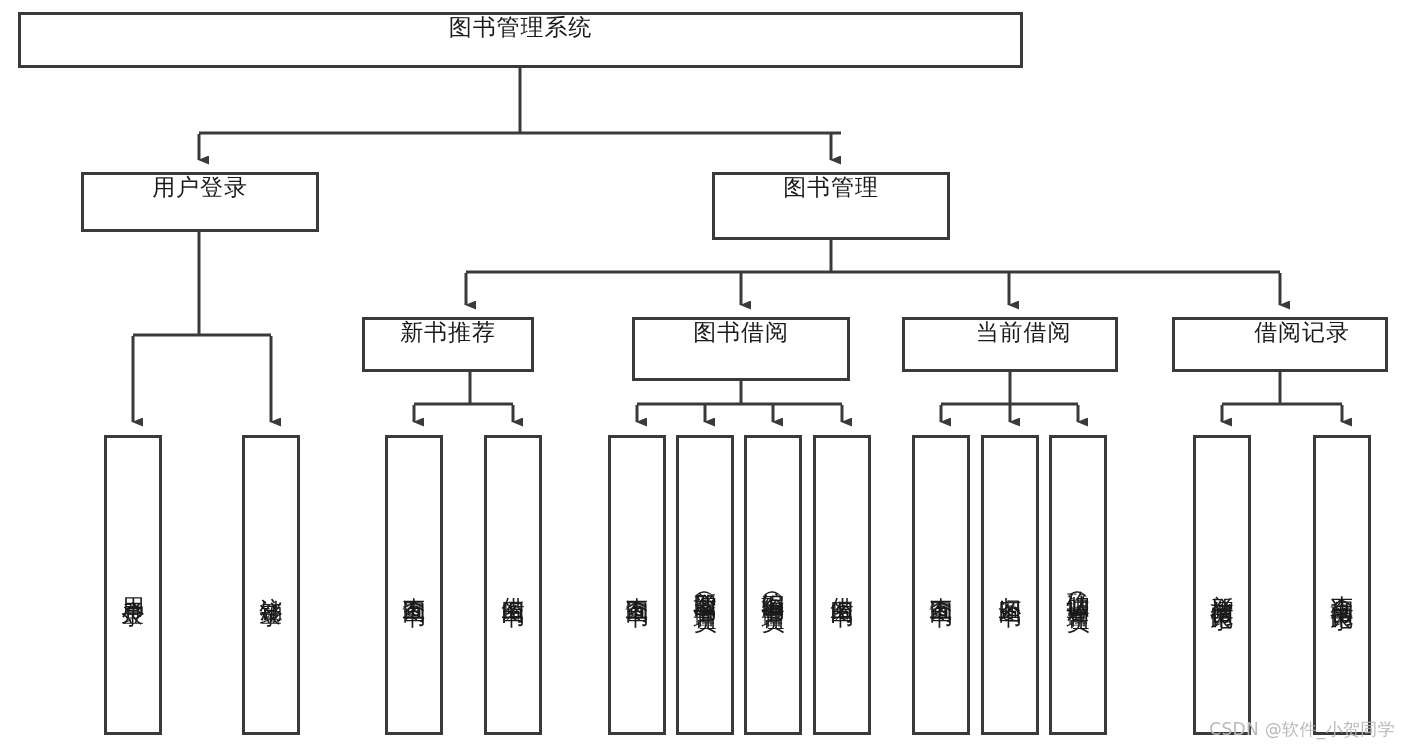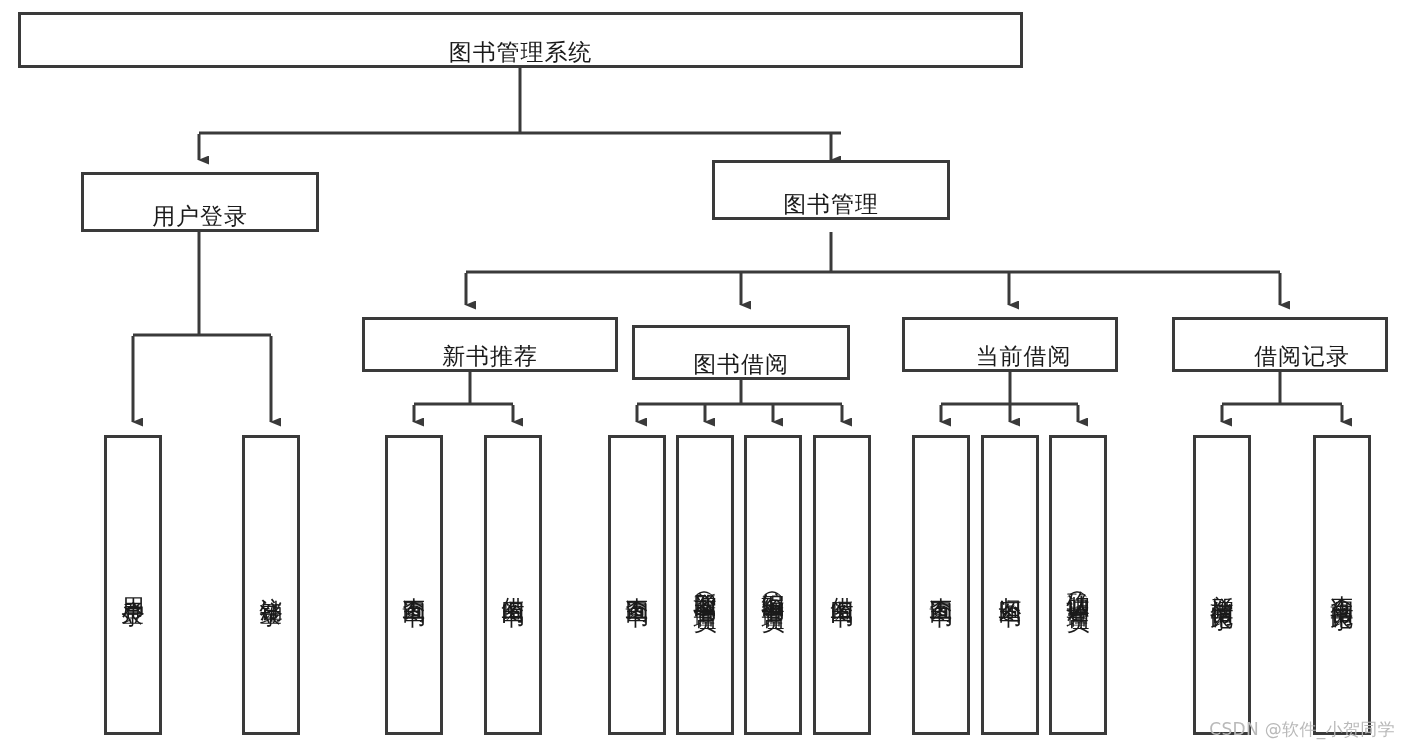--- a/index.html
+++ b/index.html
@@ -26,21 +26,21 @@
     width: 1405px;
     height: 747px;
     pointer-events: none;
   }
   .node {
     position: absolute;
     box-sizing: border-box;
     background: #ffffff;
     border: 3px solid #3a3a3a;
     display: flex;
-    align-items: flex-end;
+    align-items: flex-start;
     justify-content: center;
     color: #1a1a1a;
   }
   .node .label {
     display: block;
     text-align: center;
     line-height: 1.08;
     letter-spacing: 0.04em;
   }
   .node.horiz .label {
@@ -126,28 +126,28 @@
     </g>
   </svg>
 
   <div class="node horiz" style="left:18px; top:12px; width:1005px; height:56px;">
     <span class="label">图书管理系统</span>
   </div>
 
   <div class="node horiz" style="left:81px; top:172px; width:238px; height:60px;">
     <span class="label">用户登录</span>
   </div>
-  <div class="node horiz" style="left:712px; top:160px; width:238px; height:60px;">
+  <div class="node horiz" style="left:712px; top:172px; width:238px; height:68px;">
     <span class="label">图书管理</span>
   </div>
 
-  <div class="node horiz" style="left:362px; top:317px; width:256px; height:55px;">
+  <div class="node horiz" style="left:362px; top:317px; width:172px; height:55px;">
     <span class="label">新书推荐</span>
   </div>
-  <div class="node horiz" style="left:632px; top:325px; width:218px; height:55px;">
+  <div class="node horiz" style="left:632px; top:317px; width:218px; height:64px;">
     <span class="label">图书借阅</span>
   </div>
   <div class="node horiz" style="left:902px; top:317px; width:216px; height:55px;padding-left:27px;">
     <span class="label">当前借阅</span>
   </div>
   <div class="node horiz" style="left:1172px; top:317px; width:216px; height:55px;padding-left:44px;">
     <span class="label">借阅记录</span>
   </div>
 
   <div class="node vert" style="left:104px; top:435px; width:58px; height:300px;">

